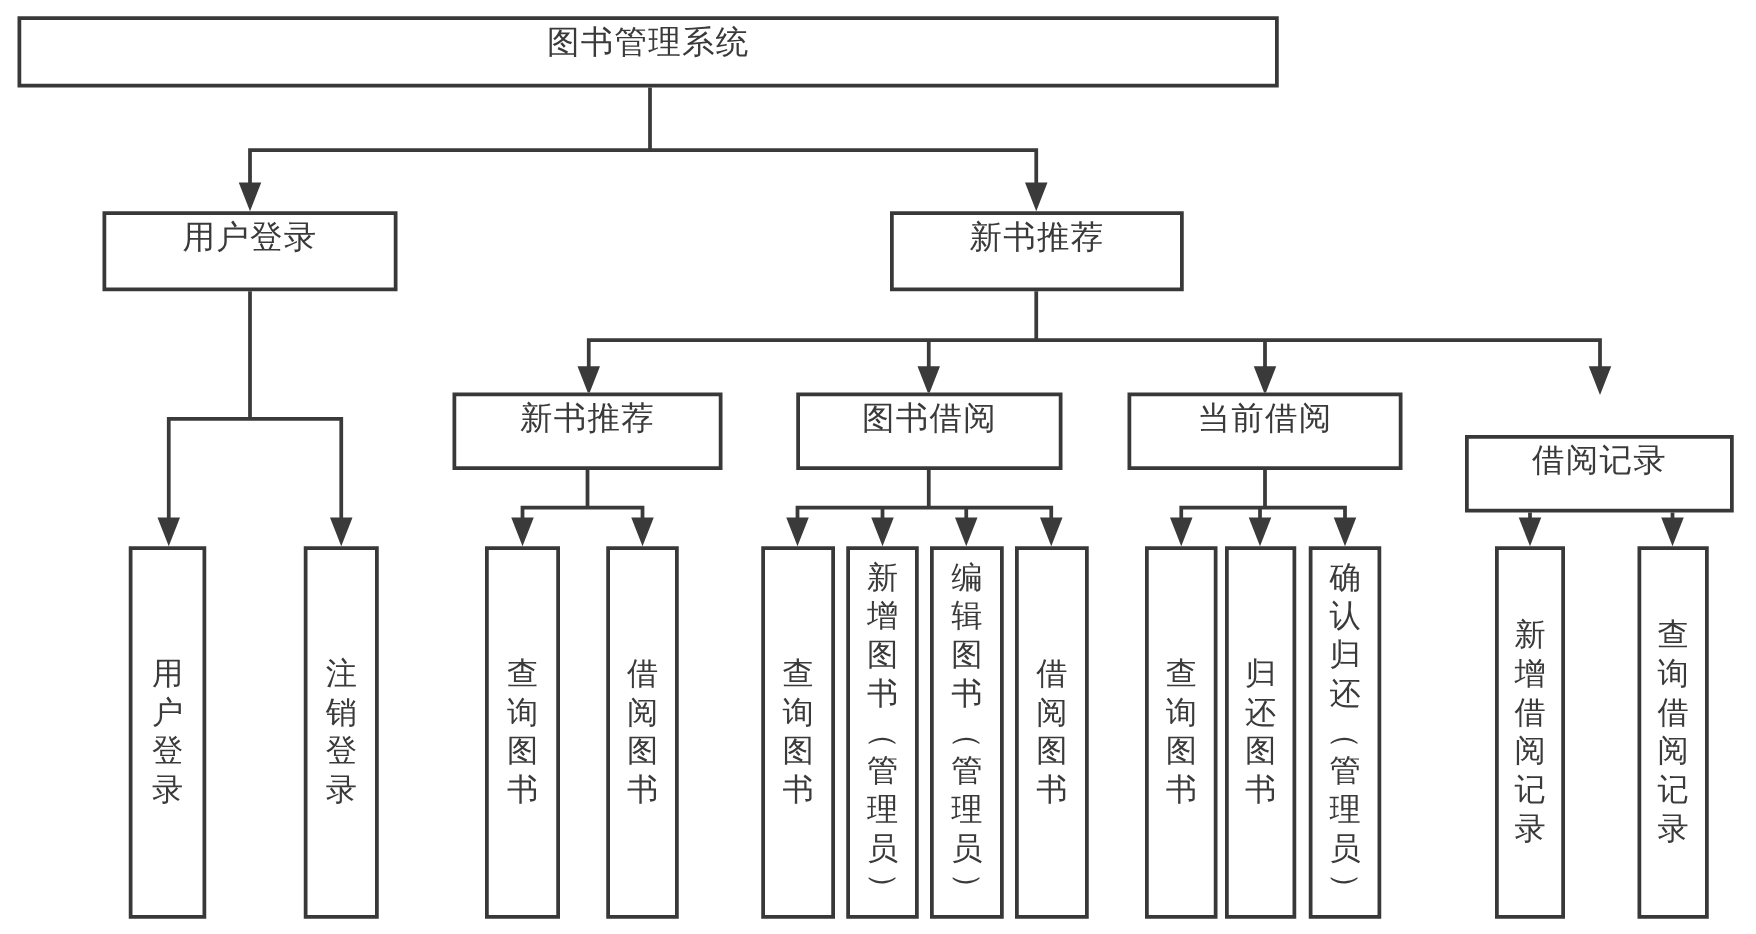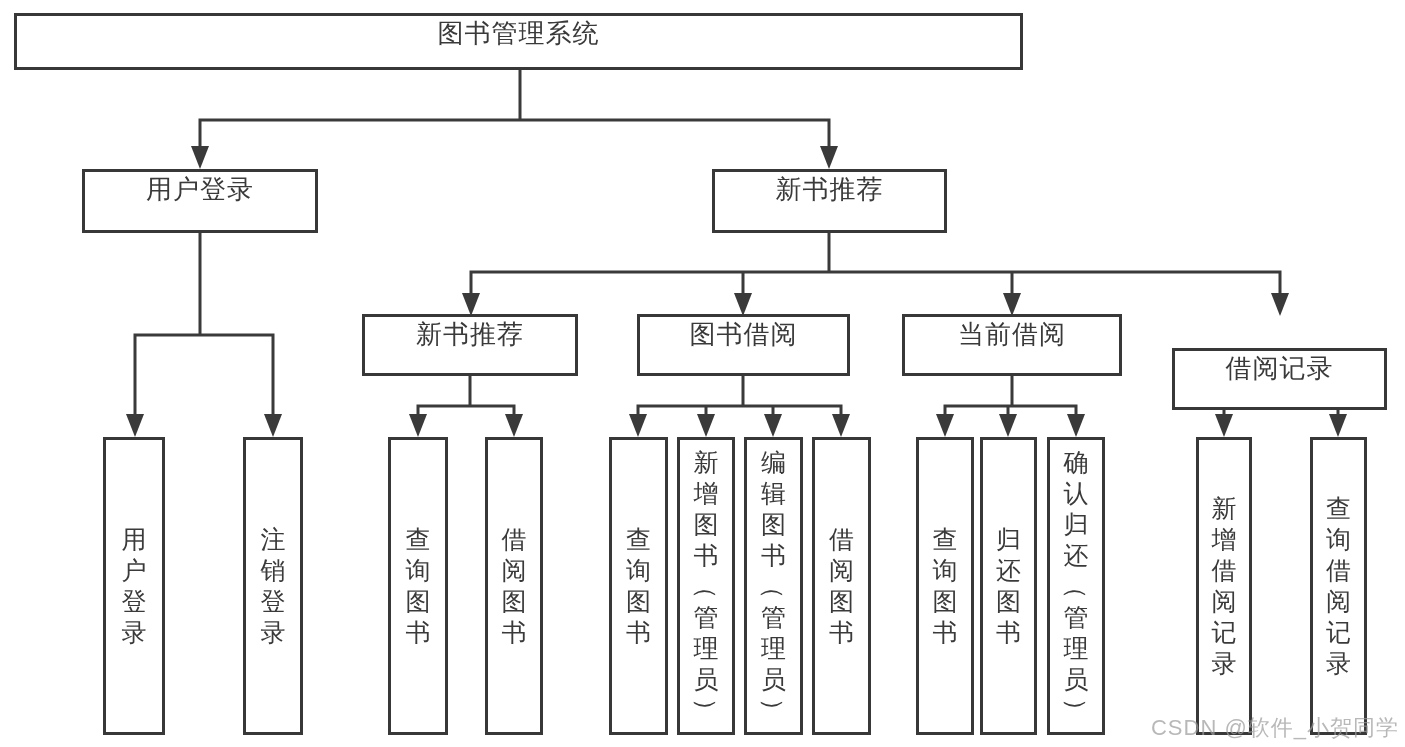--- a/index.html
+++ b/index.html
@@ -207,15 +207,14 @@
     <span class="vtext">
         <span class="vchar">查</span>
         <span class="vchar">询</span>
         <span class="vchar">借</span>
         <span class="vchar">阅</span>
         <span class="vchar">记</span>
         <span class="vchar">录</span>
       </span>
   </div>
 
-  <div class="watermark">CSDN @软件_小贺同学</div>
 
 </div>
 
 </body></html>

